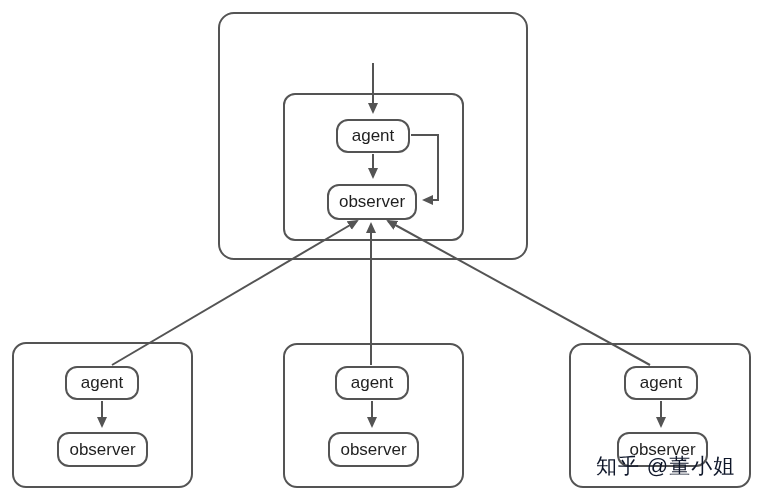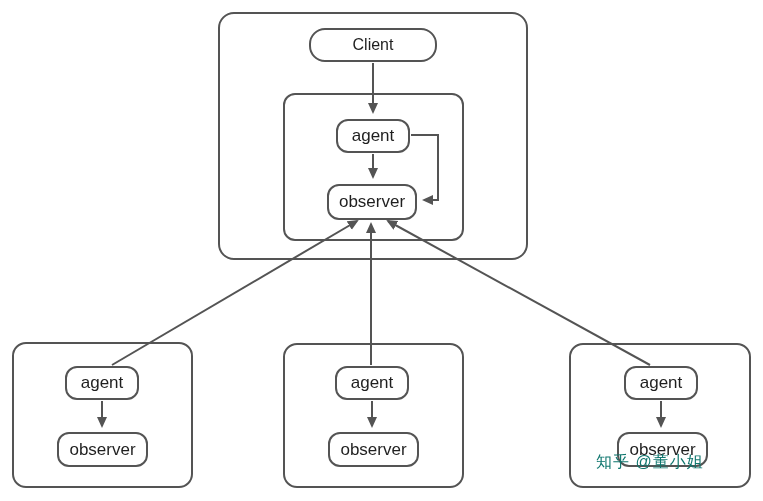--- a/index.html
+++ b/index.html
@@ -42,37 +42,34 @@
   }
   .connector-layer path.edge {
     stroke: #545454;
     stroke-width: 2;
     fill: none;
   }
   .watermark {
     position: absolute;
     left: 596px;
     top: 452px;
-    font-size: 16px;
+    font-size: 21px;
     letter-spacing: 1px;
-    color: #0f766e;
+    color: #0f172a;
     z-index: 5;
   }
 </style>
 </head>
 <body>
 
 <div class="stage">
 
   <div class="box" style="left:218px; top:12px; width:310px; height:248px; border-radius:16px;"></div>
   <div class="box" style="left:283px; top:93px; width:181px; height:148px; border-radius:12px;"></div>
 
-  <div class="pill client" style="left:309px; top:28px; width:128px; height:34px; border-radius:16px;">
-    <span>Client</span>
-  </div>
 
   <div class="pill" style="left:336px; top:119px; width:74px; height:34px; border-radius:12px;">
     <span>agent</span>
   </div>
 
   <div class="pill" style="left:327px; top:184px; width:90px; height:36px; border-radius:12px;">
     <span>observer</span>
   </div>
 
   <div class="box" style="left:12px; top:342px; width:181px; height:146px; border-radius:14px;"></div>

